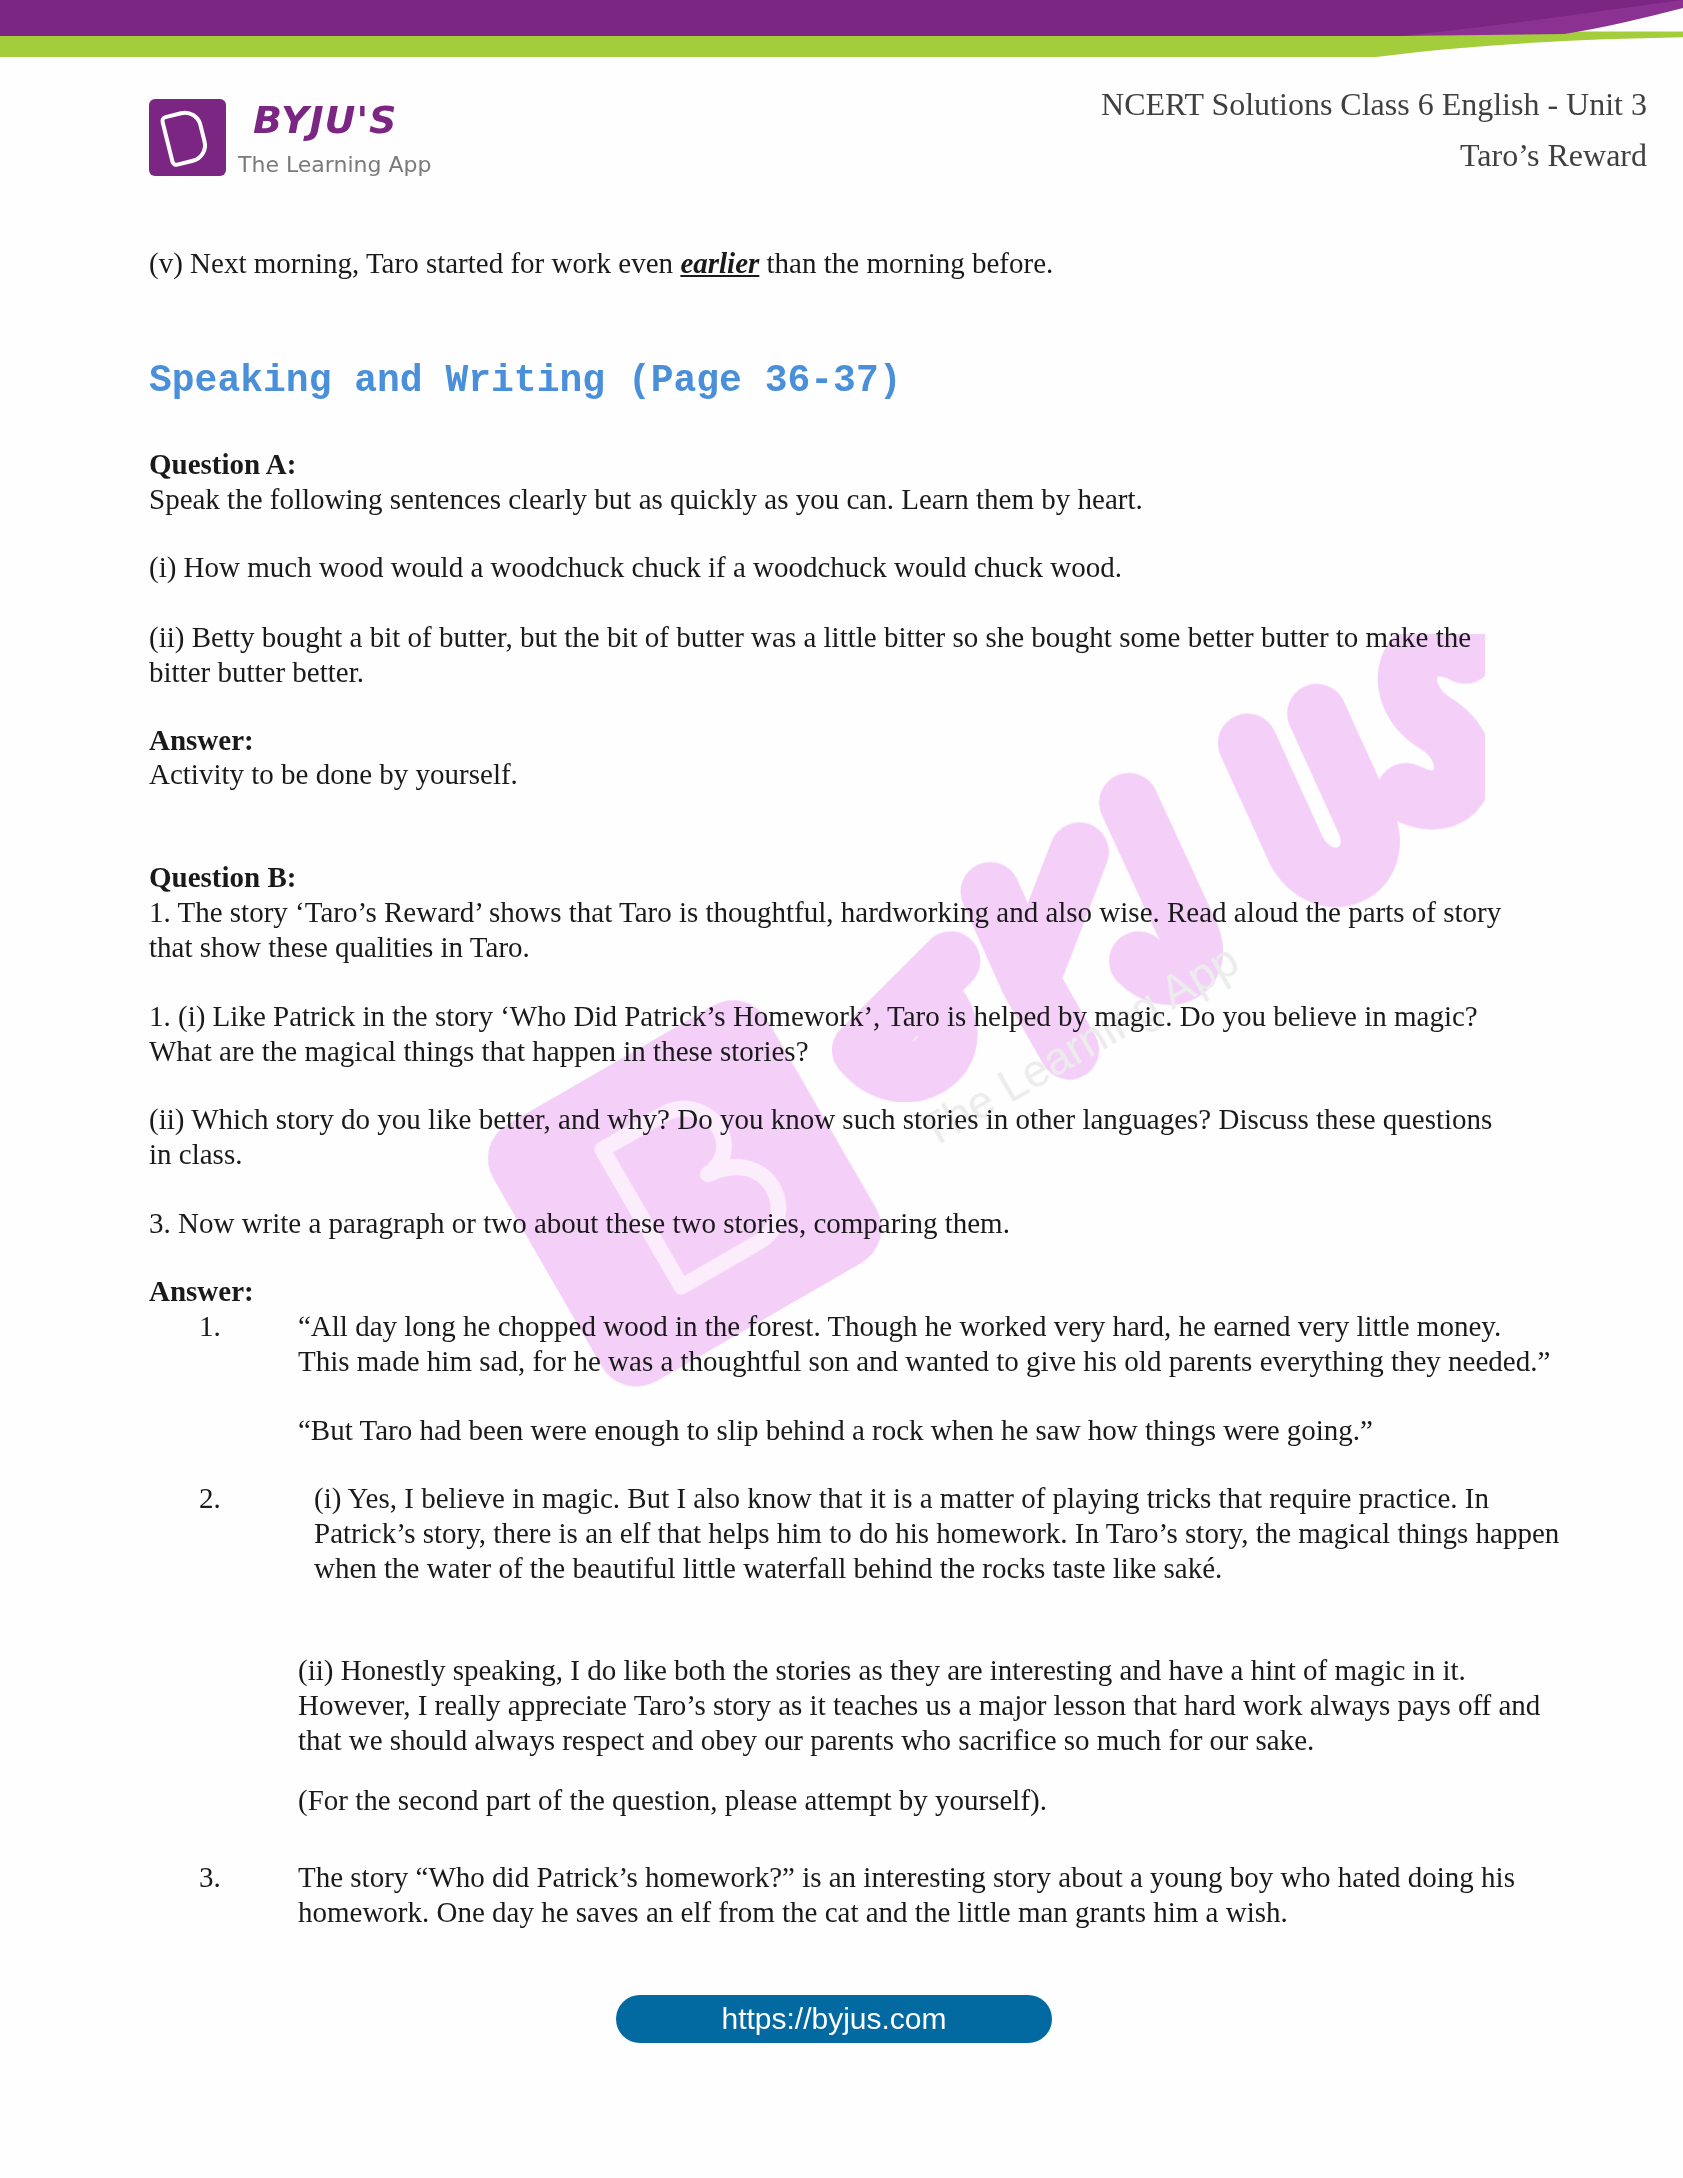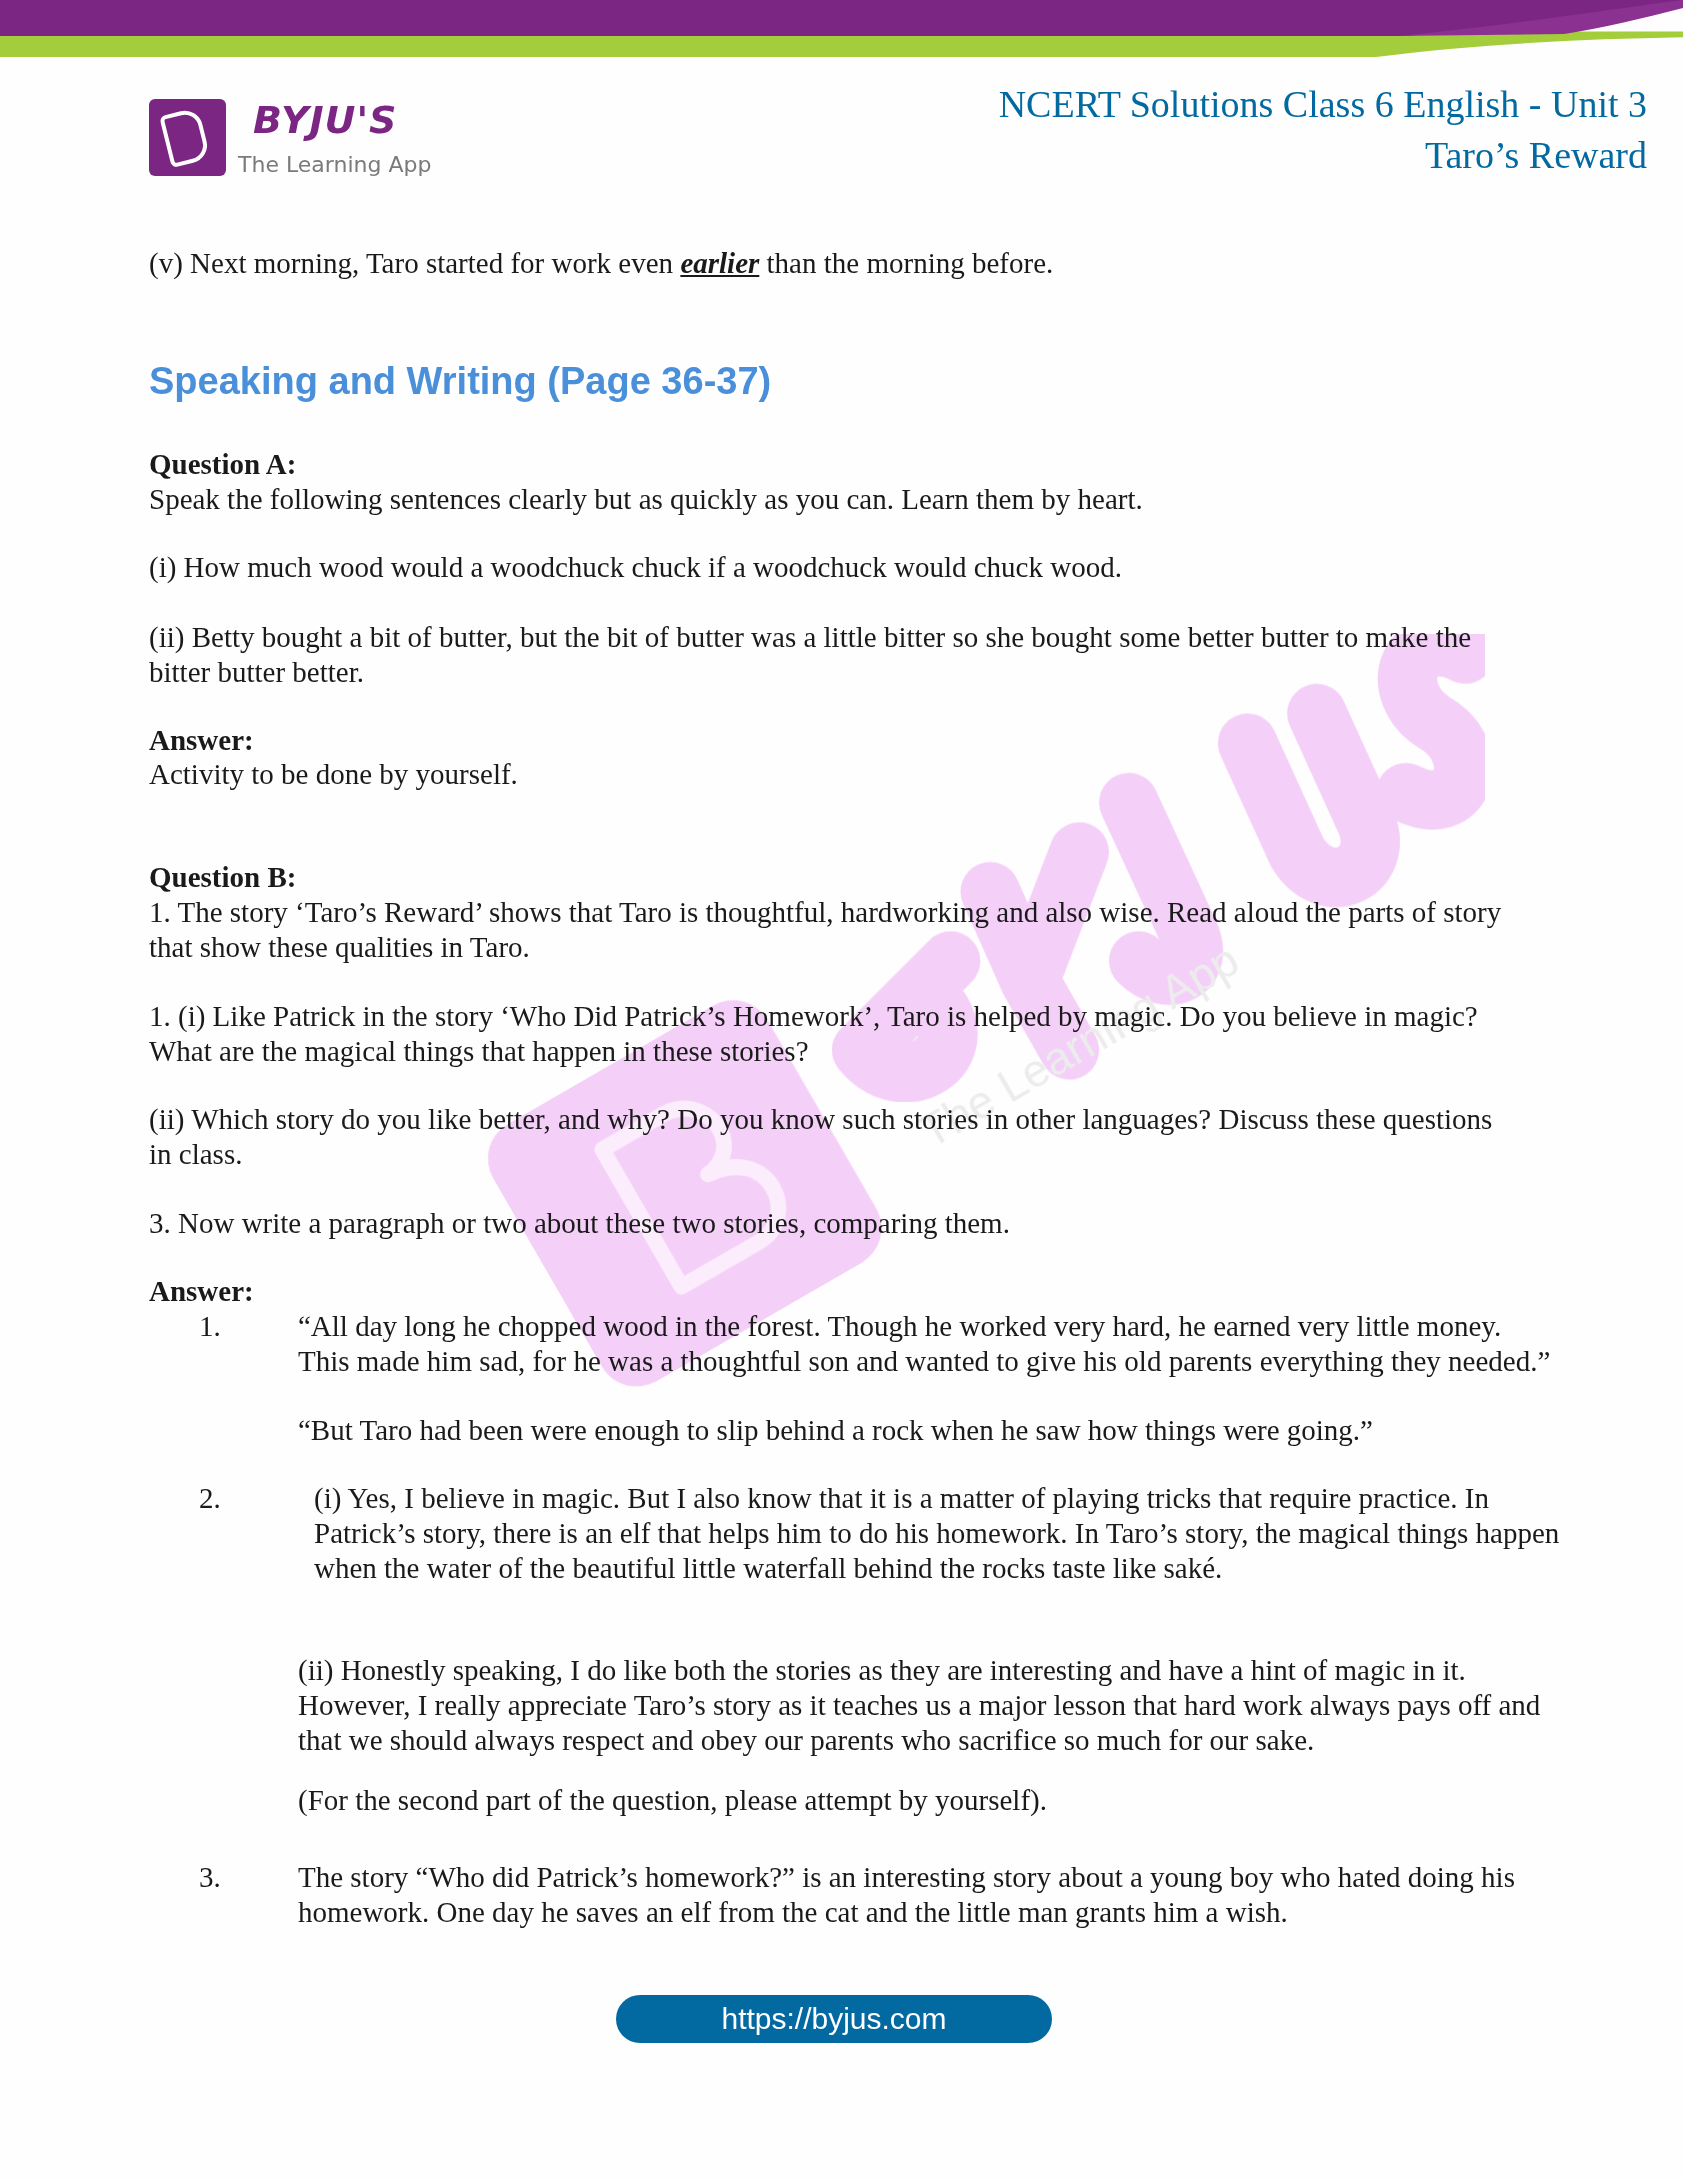--- a/index.html
+++ b/index.html
@@ -33,38 +33,38 @@
   }
   .logo-tag {
     position:absolute; left:89px; top:55px;
     font-family:"DejaVu Sans", "Liberation Sans", sans-serif;
     font-size:22px; color:#7a7a7a; line-height:26px;
   }
   
   .doc-title {
     position:absolute; right:36px; top:79px; text-align:right;
     font-family:"Liberation Serif", "DejaVu Serif", serif;
-    font-size:38px; line-height:51px; color:#0369a1;
+    font-size:32px; line-height:51px; color:#404040;
   }
   
   .watermark {
     position:absolute; left:436px; top:634px; width:1049px; height:812px;
     pointer-events:none;
   }
   
   .content {
     position:absolute; left:149px; top:0; width:1386px;
     font-family:"Liberation Serif", "DejaVu Serif", serif;
     font-size:29px; line-height:35px; color:#1a1a1a;
   }
   .abs { position:absolute; left:0; width:1386px; }
   .q-bold { font-weight:bold; }
   .em-word { font-weight:bold; font-style:italic; text-decoration:underline; }
   .section-heading {
-    font-family:Liberation Sans, sans-serif;
+    font-family:Liberation Mono, monospace;
     font-weight:bold; font-size:38px; line-height:44px;
   }
   .ans-item { position:absolute; left:50px; width:1346px; }
   .ans-num { position:absolute; left:0; top:0; width:40px; }
   .ans-text { position:absolute; left:99px; width:1247px; top:0; }
   
   .footer-pill {
     position:absolute; left:616px; top:1995px; width:436px; height:48px;
     border-radius:24px;
     color:#fff; text-align:center;

